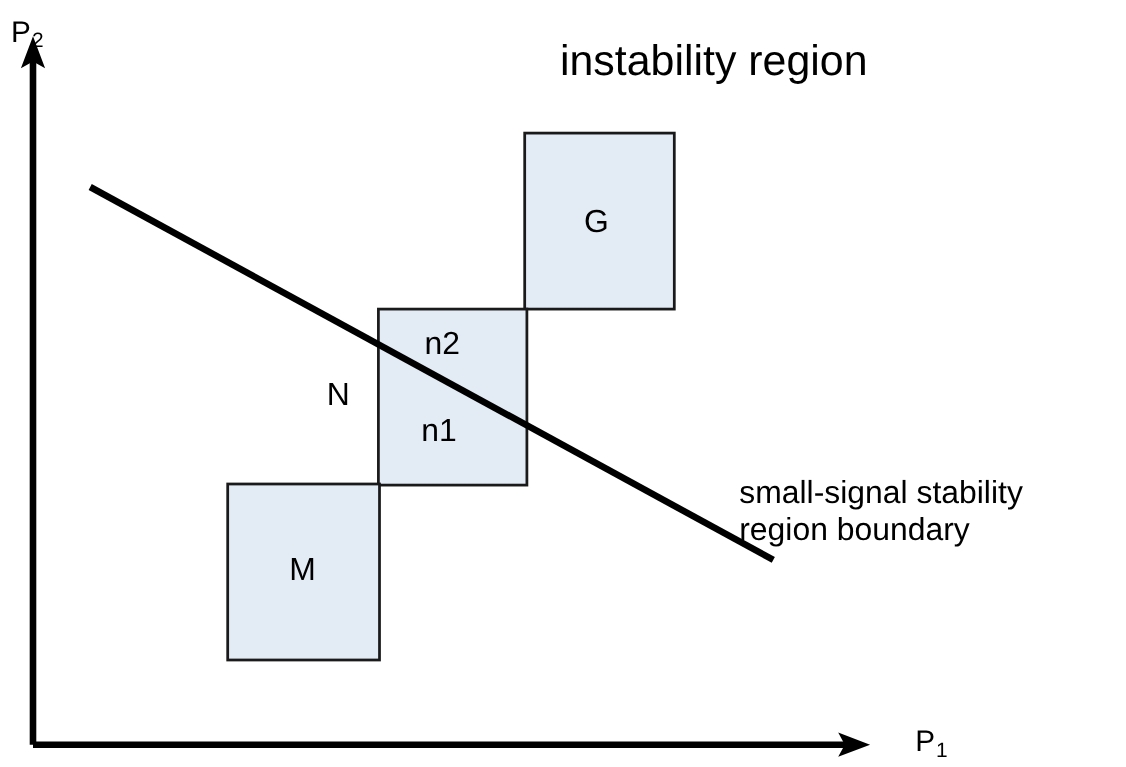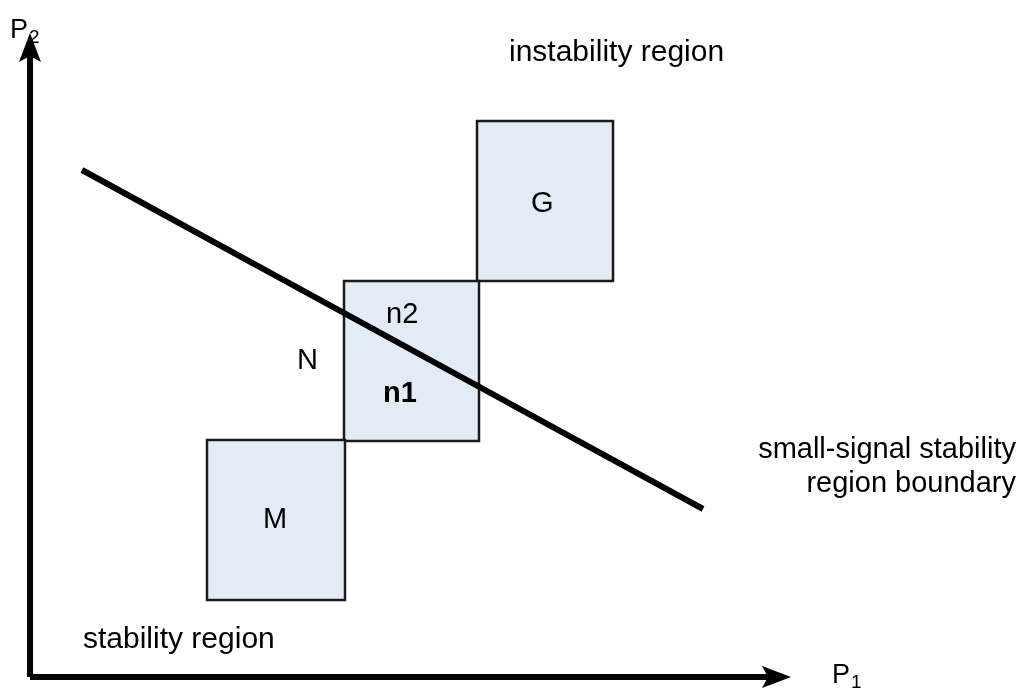--- a/index.html
+++ b/index.html
@@ -38,25 +38,25 @@
     font-size: 27px;
   }
   .axis-label .sub {
     font-size: 19px;
     vertical-align: baseline;
     position: relative;
     top: 5px;
     left: 1px;
   }
   .region-caption {
-    font-size: 30px;
+    font-size: 39px;
   }
   .boundary-caption {
     font-size: 29px;
-    text-align: right;
+    text-align: left;
   }
   .boundary-caption .line2 {
     display: block;
     margin-top: 5px;
   }
   .box-label {
     font-size: 29px;
   }
   .box-label-outside {
     font-size: 29px;
@@ -86,30 +86,29 @@
 
     <line x1="82" y1="170" x2="703" y2="509" stroke="#000000" stroke-width="6" stroke-linecap="butt"></line>
   </svg>
 
   <div class="txt axis-label" style="left:10px; top:16px;"><span>P</span><span class="sub">2</span></div>
 
   <div class="txt axis-label" style="left:832px; top:661px;text-align:right;"><span>P</span><span class="sub">1</span></div>
 
   <div class="txt region-caption" style="left:509px; top:36px;">instability region</div>
 
-  <div class="txt region-caption" style="left:83px; top:623px;">stability region</div>
 
   <div class="txt boundary-caption" style="left:672px; top:434px; width:344px;">
     <span>small-signal stability</span>
     <span class="line2">region boundary</span>
   </div>
 
   <div class="txt box-label" style="left:531px; top:188px;">G</div>
 
   <div class="txt box-label-outside" style="left:297px; top:345px;">N</div>
 
   <div class="txt box-label" style="left:263px; top:504px;">M</div>
 
   <div class="txt box-label" style="left:386px; top:299px;">n2</div>
 
-  <div class="txt box-label" style="left:383px; top:378px;font-weight:bold;">n1</div>
+  <div class="txt box-label" style="left:383px; top:378px;">n1</div>
 
 </div>
 
 </body></html>

